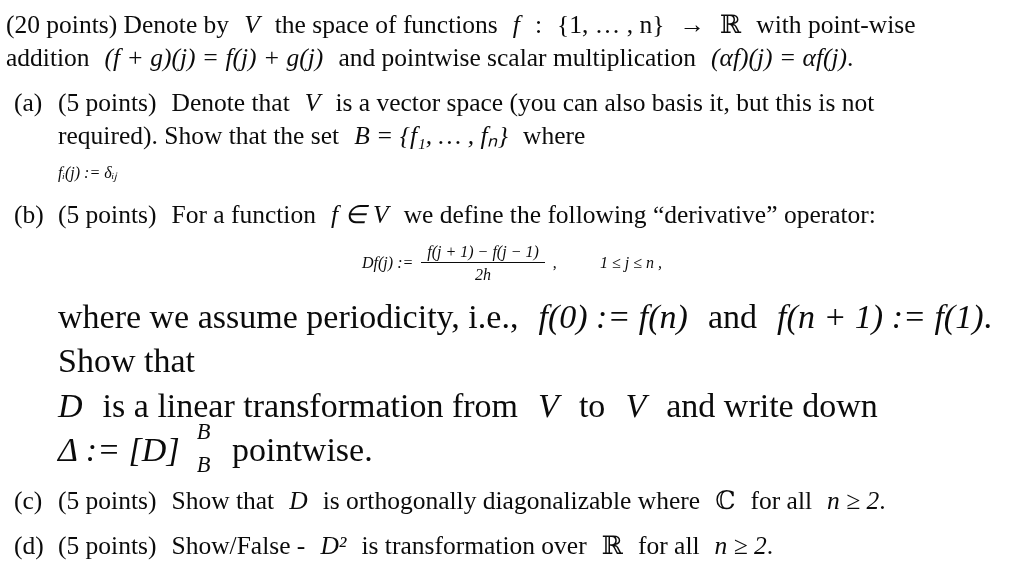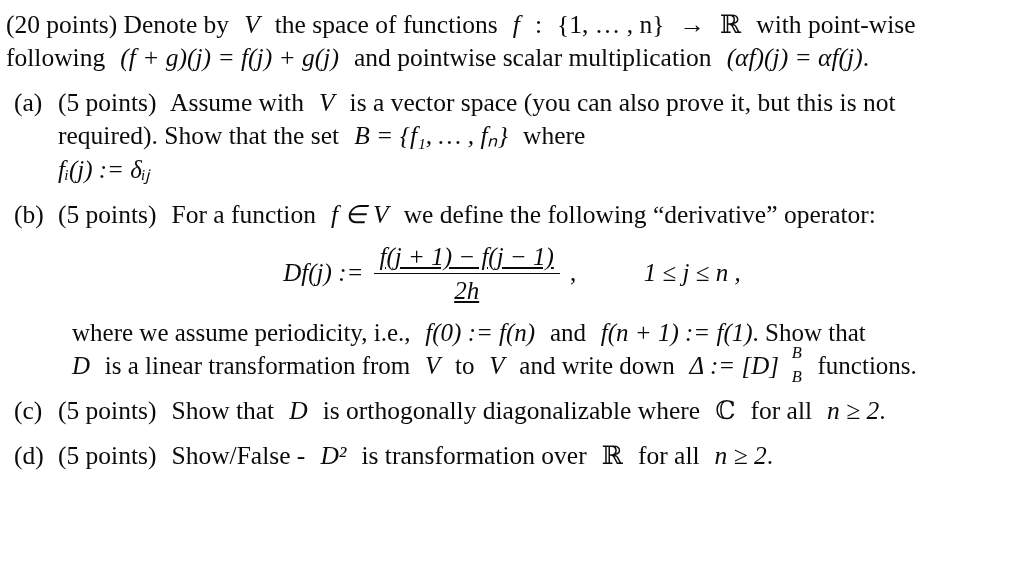--- a/index.html
+++ b/index.html
@@ -43,51 +43,49 @@
     width: 44px;
     text-align: left;
   }
   .item .body {
     flex: 1 1 auto;
   }
   .item .body .ln { display: block; }
 
   .indent-block {
     padding-left: 58px;
-    font-size: 25px;
+    font-size: 34px;
     line-height: 1.30;
     margin-top: 10px;
-    margin-left: 14px;
   }
   .indent-block .ln { display: block; }
 
   .display {
     text-align: center;
-    font-size: 25px;
+    font-size: 16px;
     margin: 12px 0 10px 0;
   }
   .display.small-gap { margin: 10px 0 8px 0; }
 
   
   i, .mi {
     font-family: "Liberation Serif", serif;
     font-style: italic;
   }
   .bb {
     font-family: "DejaVu Serif", serif;
     font-style: normal;
   }
   .frac {
     display: inline-block;
     vertical-align: middle;
     text-align: center;
     margin: 0 4px;
     position: relative;
     top: -0.05em;
-    text-decoration: underline;
   }
   .frac .num {
     display: block;
     padding: 0 6px 1px 6px;
     border-bottom: 1.6px solid #0b0b0b;
     line-height: 1.2;
   }
   .frac .den {
     display: block;
     padding: 2px 6px 0 6px;
@@ -126,35 +124,35 @@
       <span class="spc"></span><i>V</i><span class="spc"></span>
       <span>the space of functions</span>
       <span class="spc"></span><i>f</i><span class="spc"></span>
       <span>:</span><span class="spc"></span>
       <span>{1, … , n}</span><span class="spc"></span>
       <span>→</span><span class="spc"></span>
       <span class="bb">ℝ</span><span class="spc"></span>
       <span>with point-wise</span>
     </span>
     <span class="ln">
-      <span>following</span><span class="spc"></span>
+      <span>addition</span><span class="spc"></span>
       <i>(f + g)(j) = f(j) + g(j)</i><span class="spc"></span>
       <span>and pointwise scalar multiplication</span><span class="spc"></span>
       <i>(αf)(j) = αf(j)</i><span>.</span>
     </span>
   </div>
 
   <div class="item">
     <span class="tag">(a)</span>
     <span class="body">
       <span class="ln">
         <span>(5 points)</span><span class="spc"></span>
-        <span>Assume with</span><span class="spc"></span>
+        <span>Denote that</span><span class="spc"></span>
         <i>V</i><span class="spc"></span>
-        <span>is a vector space (you can also prove it, but this is not</span>
+        <span>is a vector space (you can also basis it, but this is not</span>
       </span>
       <span class="ln">
         <span>required). Show that the set</span><span class="spc"></span>
         <i>B = {f₁, … , fₙ}</i><span class="spc"></span>
         <span>where</span>
       </span>
       <span class="display small-gap">
         <i>fᵢ(j) := δᵢⱼ</i>
       </span>
     </span>
@@ -191,21 +189,21 @@
       <i>f(n + 1) := f(1)</i><span>. Show that</span>
     </span>
     <span class="ln">
       <i>D</i><span class="spc"></span>
       <span>is a linear transformation from</span><span class="spc"></span>
       <i>V</i><span class="spc"></span>
       <span>to</span><span class="spc"></span>
       <i>V</i><span class="spc"></span>
       <span>and write down</span><span class="spc"></span>
       <span class="bracketed"><i>Δ := [D]</i><span class="bsup">B</span><span class="bsub">B</span></span><span class="spc"></span>
-      <span>functions.</span>
+      <span>pointwise.</span>
     </span>
   </div>
 
   <div class="item">
     <span class="tag">(c)</span>
     <span class="body">
       <span class="ln">
         <span>(5 points)</span><span class="spc"></span>
         <span>Show that</span><span class="spc"></span>
         <i>D</i><span class="spc"></span>

